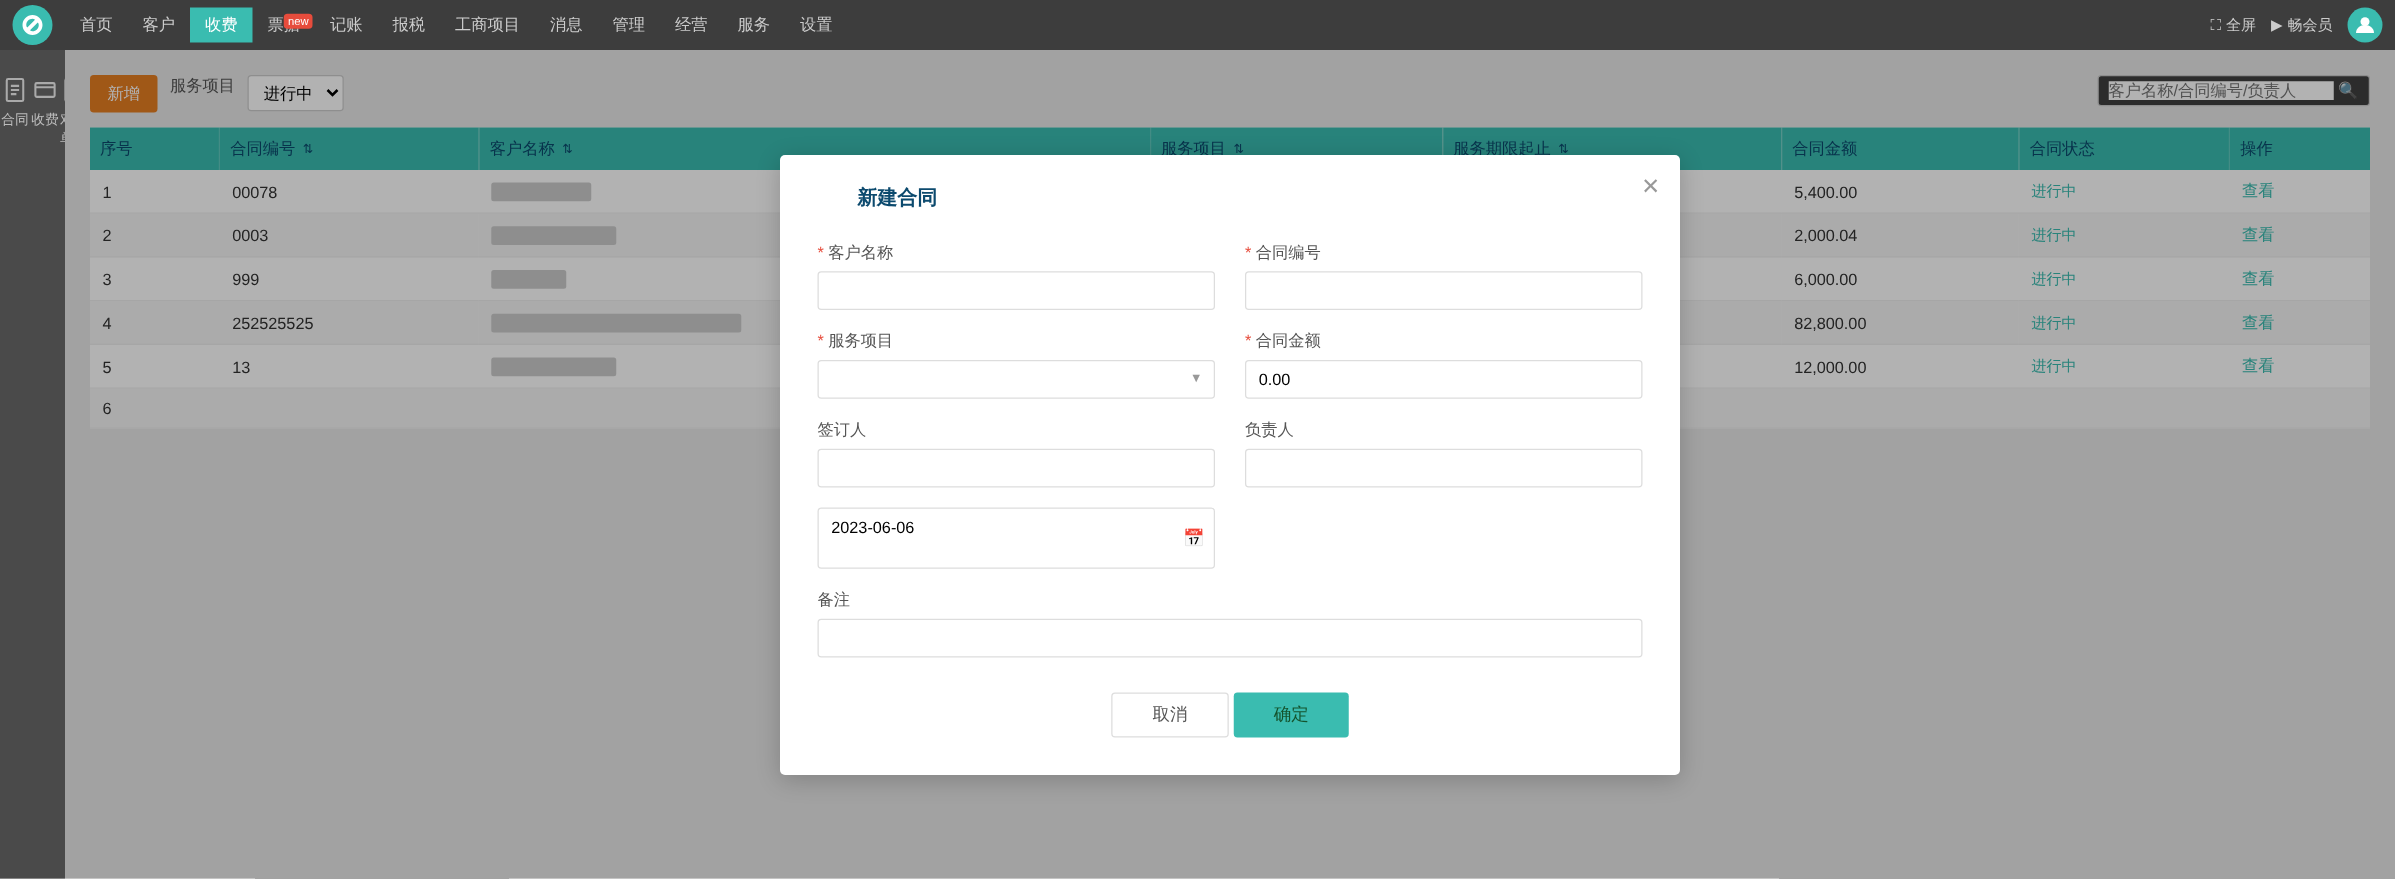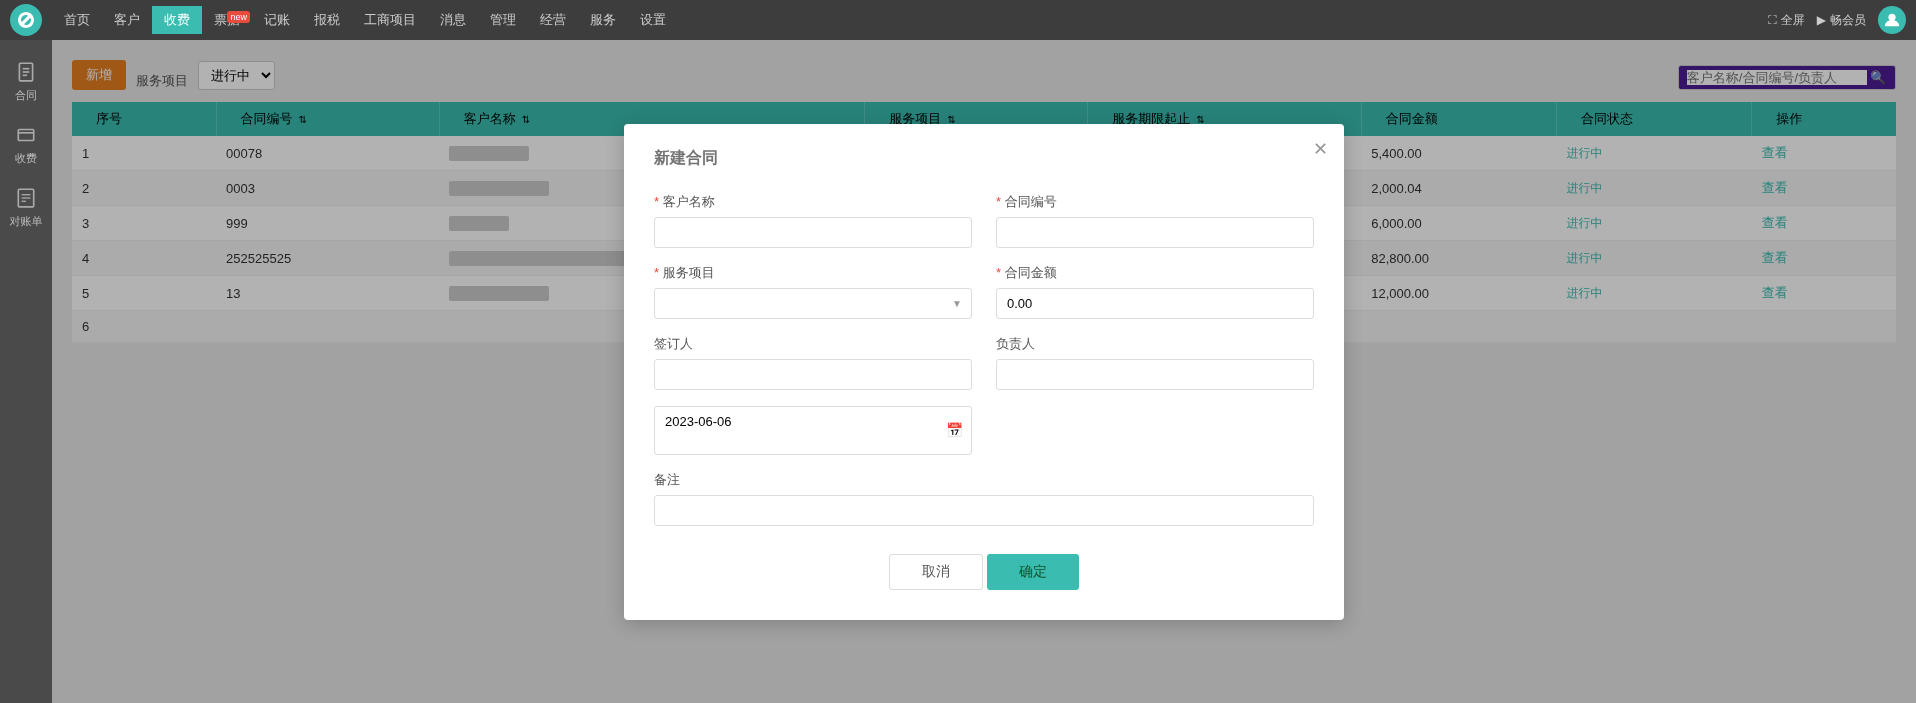--- a/index.html
+++ b/index.html
@@ -57,21 +57,21 @@
     }
 
     
     .main-layout { display: flex; flex: 1; overflow: hidden; }
 
     
     .sidebar {
       width: 52px;
       background: #4a4a4a;
       display: flex;
-      flex-direction: column;
+      flex-direction: row;
       align-items: flex-start;
       padding-top: 10px;
       flex-shrink: 0;
     }
     .sidebar-item {
       width: 52px;
       display: flex;
       flex-direction: column;
       align-items: center;
       padding: 10px 0;
@@ -90,21 +90,21 @@
       flex: 1;
       background: #e8e8e8;
       padding: 20px;
       overflow: auto;
       position: relative;
     }
 
     
     .toolbar {
       display: flex;
-      align-items: flex-end;
+      align-items: flex-start;
       gap: 10px;
       margin-bottom: 12px;
     }
     .btn-new {
       background: #e67e22;
       color: #fff;
       border: none;
       padding: 6px 14px;
       border-radius: 3px;
       cursor: pointer;
@@ -119,39 +119,39 @@
       border: 1px solid #ccc;
       border-radius: 3px;
       background: #fff;
       font-size: 13px;
       cursor: pointer;
     }
     .search-box {
       display: flex; align-items: center;
       border: 1px solid #ccc;
       border-radius: 3px;
-      background: #4c1d95;
+      background: #404040;
       padding: 4px 8px;
       gap: 4px;
       margin-left: auto;
     }
     .search-box input {
       border: none; outline: none; font-size: 13px; width: 180px;
     }
 
     
     .data-table {
       width: 100%;
       border-collapse: collapse;
       background: #fff;
     }
     .data-table thead tr { background: #3abcb0; }
     .data-table thead th {
-      color: #000000;
-      padding: 8px 24px;
+      color: #0c4a6e;
+      padding: 8px 8px;
       text-align: left;
       font-weight: normal;
       font-size: 13px;
       border-right: 1px solid rgba(255,255,255,0.2);
     }
     .data-table thead th:last-child { border-right: none; }
     .data-table tbody tr:nth-child(even) { background: #f5f5f5; }
     .data-table tbody tr:nth-child(odd) { background: #fff; }
     .data-table tbody td {
       padding: 8px 10px;
@@ -187,22 +187,23 @@
       background: #fff;
       border-radius: 4px;
       width: 720px;
       padding: 24px 30px 30px;
       position: relative;
       box-shadow: 0 4px 20px rgba(0,0,0,0.2);
     }
     .modal-title {
       font-size: 16px;
       font-weight: bold;
-      color: #737373;
+      color: #0c4a6e;
       margin-bottom: 24px;
+      margin-left: 32px;
     }
     .modal-close {
       position: absolute;
       top: 14px; right: 16px;
       background: none; border: none;
       font-size: 18px; cursor: pointer; color: #999;
     }
     .form-grid {
       display: grid;
       grid-template-columns: 1fr 1fr;

